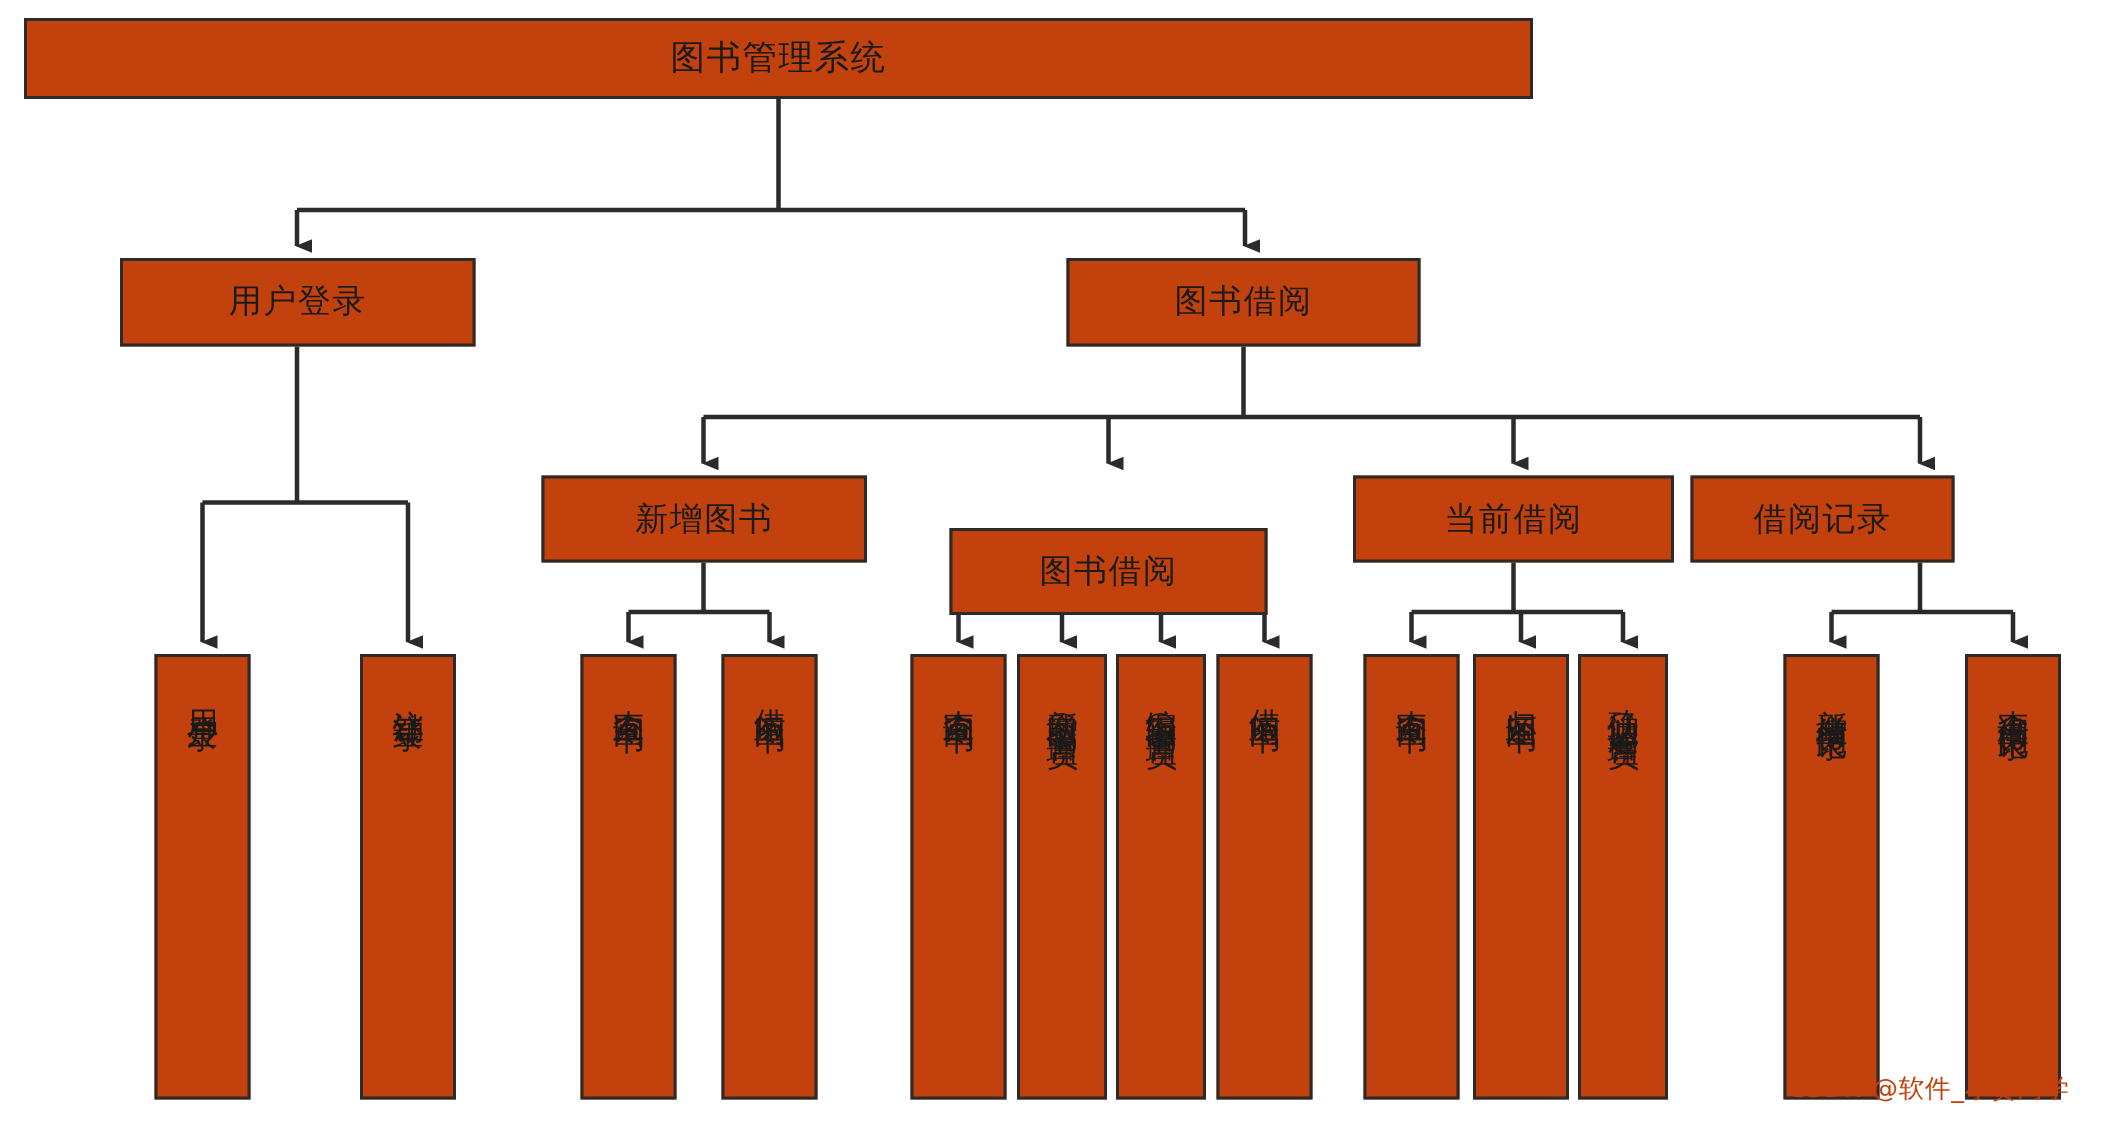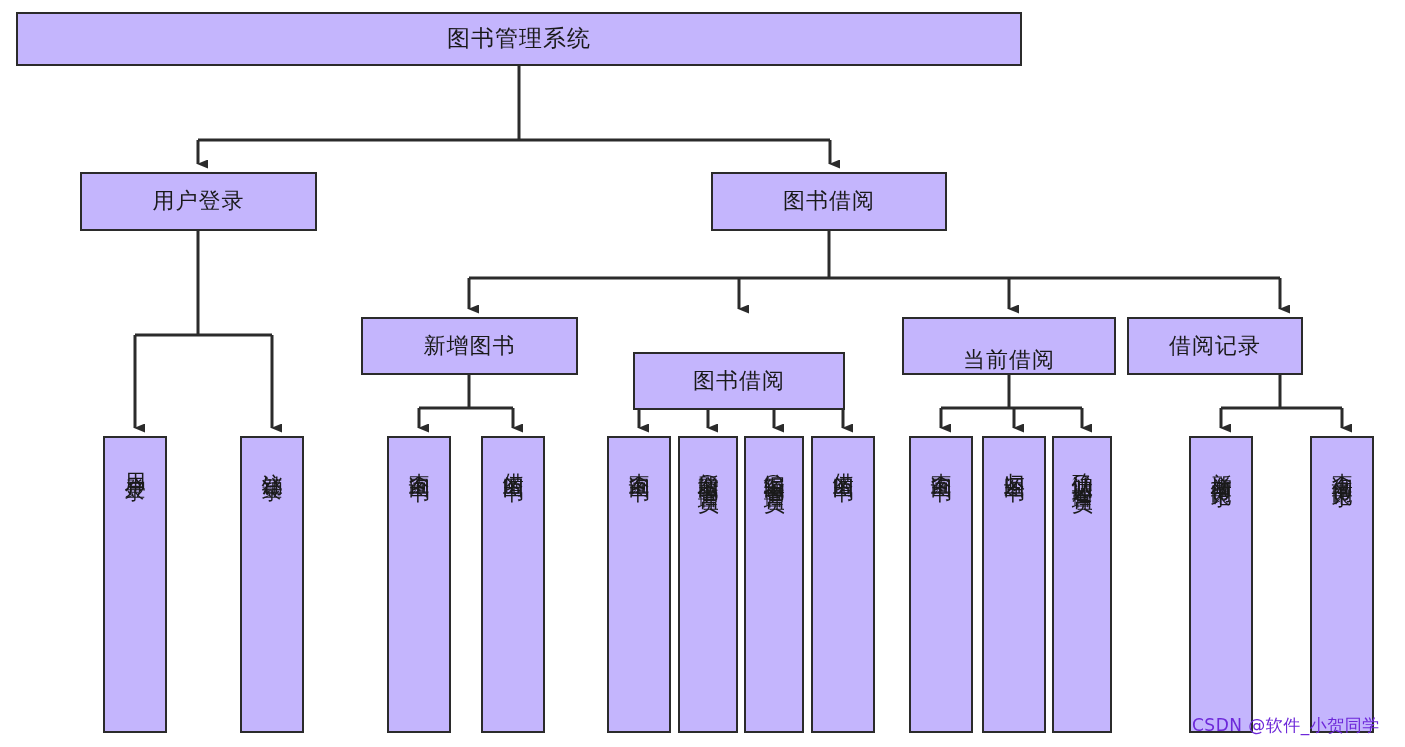--- a/index.html
+++ b/index.html
@@ -21,21 +21,21 @@
     position: absolute;
     left: 0;
     top: 0;
     width: 1405px;
     height: 747px;
   }
   .node {
     position: absolute;
     box-sizing: border-box;
     border: 2.5px solid #2b2b2b;
-    background: #c4b5fd;
+    background: #c2410c;
     display: flex;
     align-items: center;
     justify-content: center;
     color: #1a1a1a;
     font-family: Liberation Serif, serif;
   }
   .node.horiz {
     font-size: 22px;
     letter-spacing: 1px;
     line-height: 1.2;
@@ -53,21 +53,21 @@
     text-orientation: upright;
     font-size: 21px;
     line-height: 1.35;
     letter-spacing: 3px;
     white-space: nowrap;
     color: #1a1a1a;
   }
   .watermark {
     position: absolute;
     font-size: 17px;
-    color: #6d28d9;
+    color: #c2410c;
     white-space: nowrap;
     letter-spacing: 0.5px;
   }
 </style>
 </head>
 <body>
 
 <div id="canvas">
 
   <svg id="edges" viewBox="0 0 1405 747" xmlns="http://www.w3.org/2000/svg">
@@ -132,21 +132,21 @@
   <div class="node horiz" style="left:711px; top:172px; width:236px; height:59px;">
     <span>图书借阅</span>
   </div>
 
   <div class="node horiz" style="left:361px; top:317px; width:217px; height:58px;">
     <span>新增图书</span>
   </div>
   <div class="node horiz" style="left:633px; top:317px; width:212px; height:58px;margin-top:35px;">
     <span>图书借阅</span>
   </div>
-  <div class="node horiz" style="left:902px; top:317px; width:214px; height:58px;align-items:flex-end;">
+  <div class="node horiz" style="left:902px; top:317px; width:214px; height:58px;">
     <span>当前借阅</span>
   </div>
   <div class="node horiz" style="left:1127px; top:317px; width:176px; height:58px;">
     <span>借阅记录</span>
   </div>
 
   <div class="node vert" style="left:103px; top:436px; width:64px; height:297px;">
     <span class="vert-label">用户登录</span>
   </div>
   <div class="node vert" style="left:240px; top:436px; width:64px; height:297px;">

